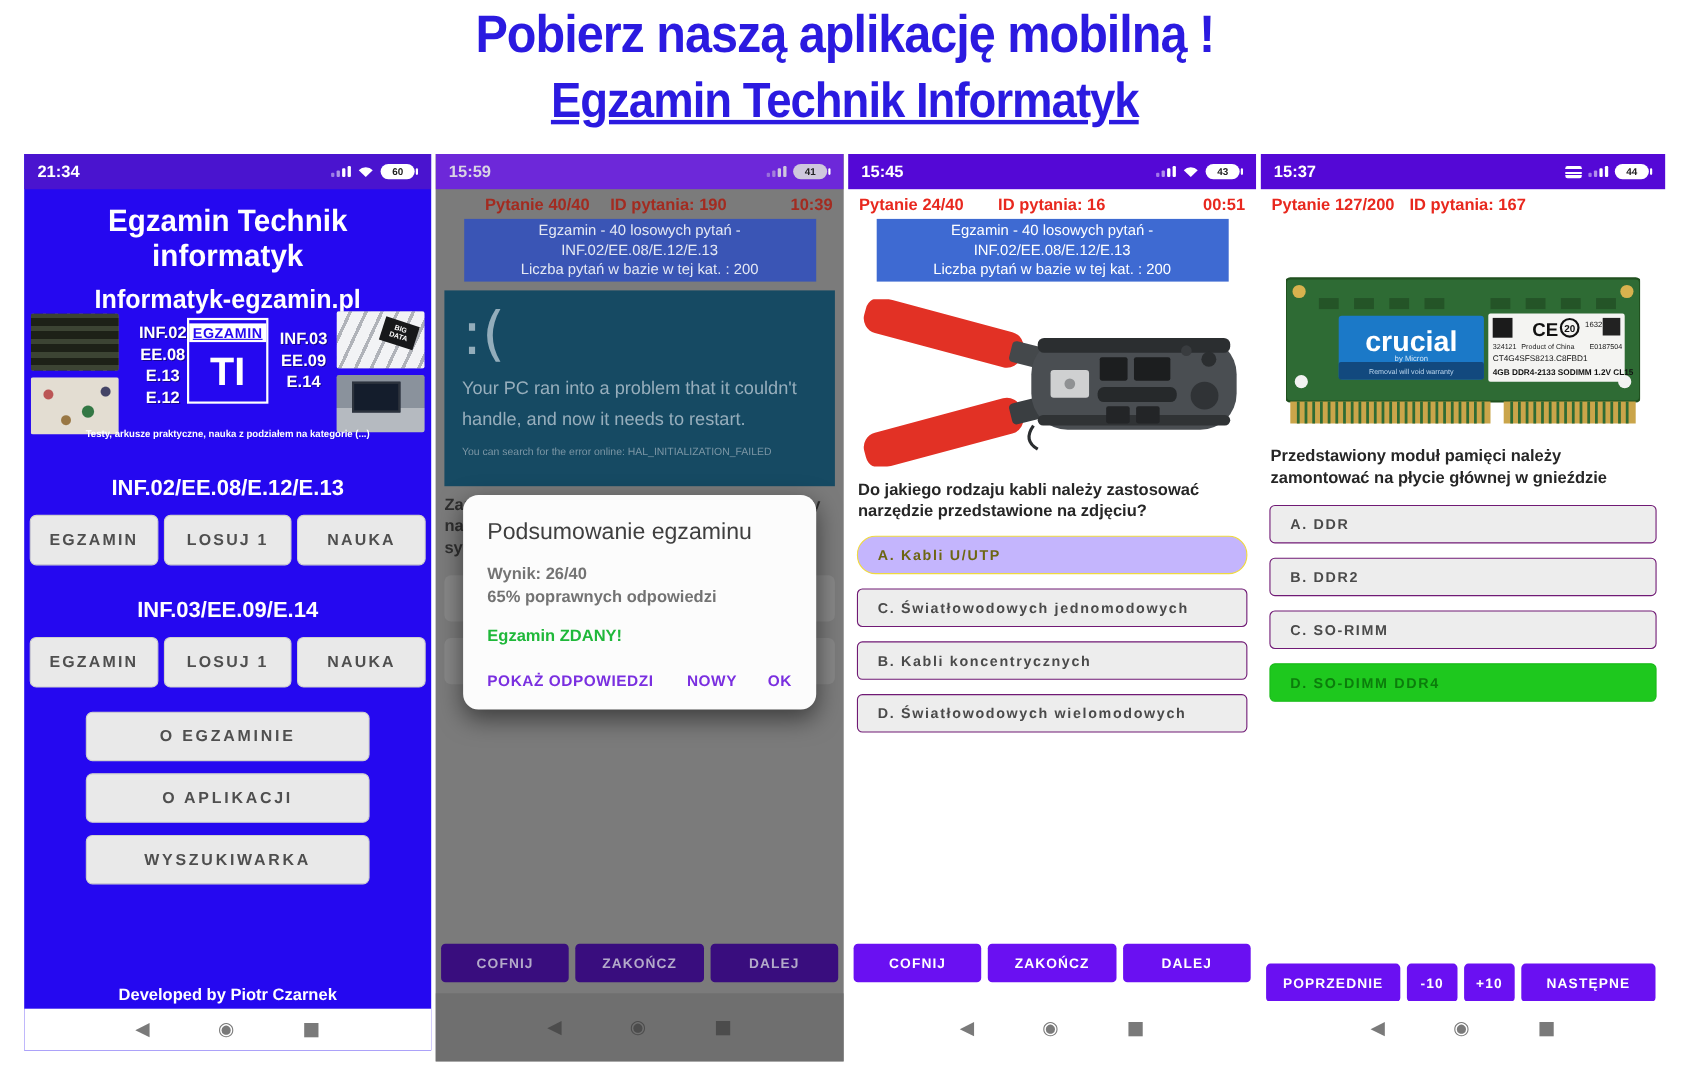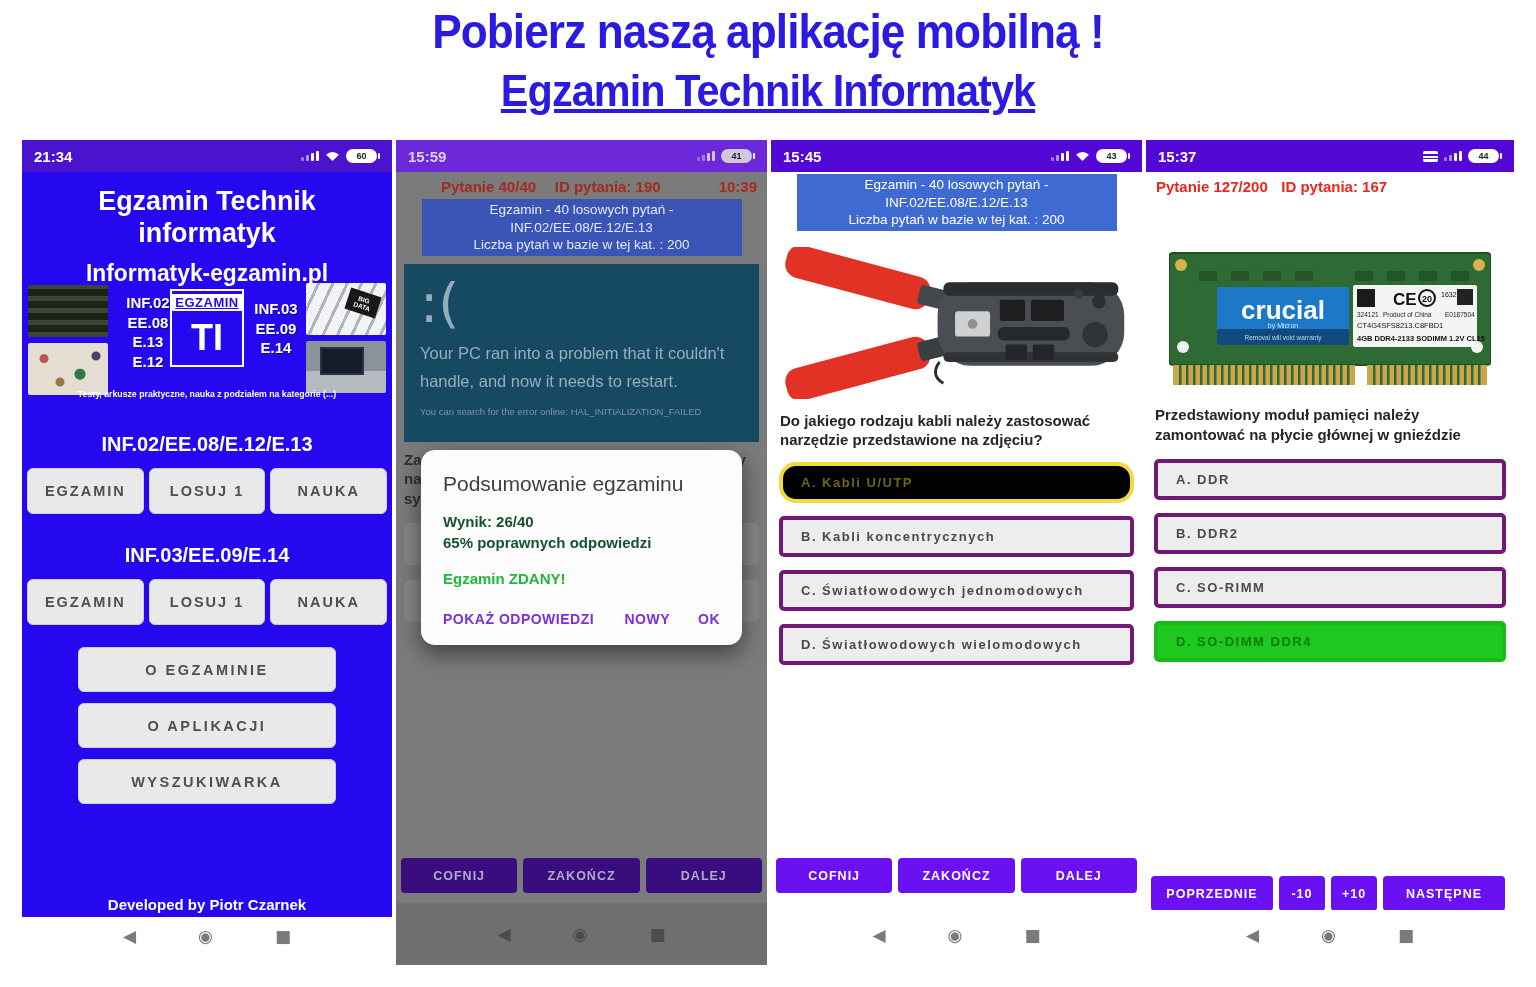--- a/index.html
+++ b/index.html
@@ -102,24 +102,24 @@
   
   .qmeta{display:flex;padding:6px 10px 2px;font-weight:bold;font-size:15px;}
   #p2 .qmeta{color:#a32b20;margin-left:35px;}
   #p3 .qmeta,#p4 .qmeta{color:#e8281e;}
   .qm-num{width:36%;}
   .qm-id{flex:1;}
   .examhdr{width:320px;margin:2px auto 0;text-align:center;font-size:13.5px;
         line-height:1.3;padding:2px 0;font-weight:normal;}
   #p2 .examhdr{background:#3a55b5;color:#e4e8f3;}
   #p3 .examhdr{background:#3e6ad2;color:#fff;}
-  .ans{background:#ededed;border:4px solid #701a75;border-radius:5px;color:#4a4a4a;
+  .ans{background:#ededed;border:1px solid #701a75;border-radius:5px;color:#4a4a4a;
        font-weight:bold;font-size:13px;letter-spacing:1.5px;display:flex;align-items:center;
        padding-left:18px;height:33px;margin:0 8px 13px;}
-  .ans-yellow{background:#000000;border-color:#f0da3e;color:#6d6612;border-radius:17px;}
+  .ans-yellow{background:#c4b5fd;border-color:#f0da3e;color:#6d6612;border-radius:17px;}
   .ans-green{background:#1ec81e;border-color:#19bb19;color:#0c7c0c;}
   .pbtnrow{position:absolute;left:0;right:0;display:flex;gap:6px;padding:0 5px;box-sizing:border-box;}
   #p2 .pbtnrow{top:718px;}
   #p3 .pbtnrow{top:718px;}
   #p4 .pbtnrow{top:736px;}
   .pbtn{flex:1;height:35px;border-radius:4px;display:flex;align-items:center;justify-content:center;
         font-weight:bold;font-size:12.5px;letter-spacing:1px;}
   #p2 .pbtn{background:#390d7e;color:#b3aac9;}
   #p3 .pbtn,#p4 .pbtn{background:#6a10f2;color:#fff;}
   .pbtn.small{flex:0 0 46px;}
@@ -130,21 +130,21 @@
         box-sizing:border-box;color:#8fa9b8;overflow:hidden;}
   .bsod-face{font-size:54px;line-height:1.05;font-family:"DejaVu Sans",sans-serif;color:#93adbb;}
   .bsod-l{font-size:16.5px;margin-top:12px;color:#97aebc;}
   .bsod-l2{margin-top:9px;}
   .bsod-s{font-size:9.5px;margin-top:15px;color:#7b96a5;}
   .p2-q{margin:8px 8px 0;font-weight:bold;font-size:15px;color:#2f2f2f;line-height:1.3;}
   .dim-row{margin:15px 8px 0;height:42px;background:#878787;border-radius:6px;}
   .dialog{position:absolute;left:25px;top:310px;width:321px;background:#fcfcfc;border-radius:14px;
         box-shadow:0 8px 22px rgba(0,0,0,.5);padding:22px 0 18px;box-sizing:border-box;z-index:5;}
   .dlg-title{font-size:21px;color:#3f3f3f;padding:0 22px;}
-  .dlg-line{font-size:15px;font-weight:bold;color:#14532d;padding:0 22px;margin-top:4px;}
+  .dlg-line{font-size:15px;font-weight:bold;color:#737373;padding:0 22px;margin-top:4px;}
   .dlg-line.first{margin-top:17px;}
   .dlg-pass{font-size:15px;font-weight:bold;color:#1fb83a;padding:0 22px;margin-top:19px;}
   .dlg-actions{display:flex;align-items:center;padding:0 14px 0 22px;margin-top:24px;}
   .dlg-btn{color:#7a2fe0;font-weight:bold;font-size:14px;letter-spacing:.5px;}
   .dlg-btn.b2{margin-left:auto;}
   .dlg-btn.b3{margin-left:28px;margin-right:8px;}
 
   
   .toolimg{display:block;margin:16px auto 0;}
   .q-text{margin:12px 9px 0;font-weight:bold;font-size:15px;color:#262626;line-height:1.32;}
@@ -309,20 +309,25 @@
           <i></i>
           <i></i>
         </span>
       <svg width="15" height="12" viewBox="0 0 16 12">
         <path d="M8 11.2 L1.2 4.6 A9.6 9.6 0 0 1 14.8 4.6 Z" fill="#fff"></path>
         </svg>
       <span class="batt">43</span>
     </span>
   </div>
 
+  <div class="qmeta">
+    <span class="qm-num">Pytanie 24/40</span>
+    <span class="qm-id">ID pytania: 16</span>
+    <span class="qm-timer">00:51</span>
+  </div>
   <div class="examhdr">
     <div>Egzamin - 40 losowych pytań - INF.02/EE.08/E.12/E.13</div>
     <div>Liczba pytań w bazie w tej kat. : 200</div>
   </div>
 
   <svg class="toolimg" width="350" height="152" viewBox="0 0 360 156">
     <rect x="2" y="14" width="152" height="34" rx="14" fill="#e23125" transform="rotate(15 78 31)"></rect>
     <rect x="2" y="108" width="152" height="34" rx="14" fill="#e23125" transform="rotate(-15 78 125)"></rect>
     <rect x="140" y="44" width="50" height="20" rx="4" fill="#44484b" transform="rotate(14 165 54)"></rect>
     <rect x="140" y="92" width="50" height="20" rx="4" fill="#3a3e41" transform="rotate(-14 165 102)"></rect>
@@ -339,22 +344,22 @@
     <circle cx="322" cy="90" r="13" fill="#303336"></circle>
     <circle cx="326" cy="56" r="7" fill="#2b2e30"></circle>
     <circle cx="305" cy="48" r="5" fill="#393c3f"></circle>
     <path d="M162 118 q-10 14 4 22" stroke="#2b2e30" stroke-width="3" fill="none"></path>
   </svg>
 
   <div class="q-text">Do jakiego rodzaju kabli należy zastosować narzędzie przedstawione na zdjęciu?</div>
 
   <div class="answers">
     <div class="ans ans-yellow">A. Kabli U/UTP</div>
+    <div class="ans">C. Światłowodowych jednomodowych</div>
     <div class="ans">B. Kabli koncentrycznych</div>
-    <div class="ans">C. Światłowodowych jednomodowych</div>
     <div class="ans">D. Światłowodowych wielomodowych</div>
   </div>
 
   <div class="pbtnrow">
     <div class="pbtn">COFNIJ</div>
     <div class="pbtn">ZAKOŃCZ</div>
     <div class="pbtn">DALEJ</div>
   </div>
 
   <div class="navbar">

